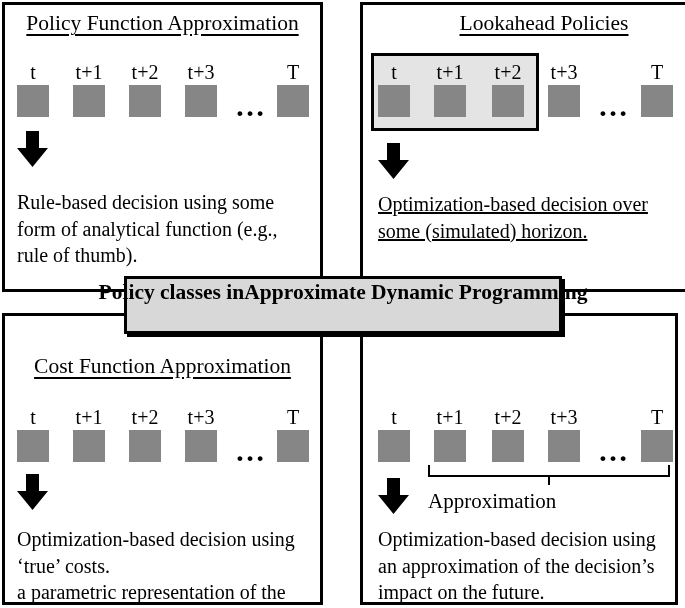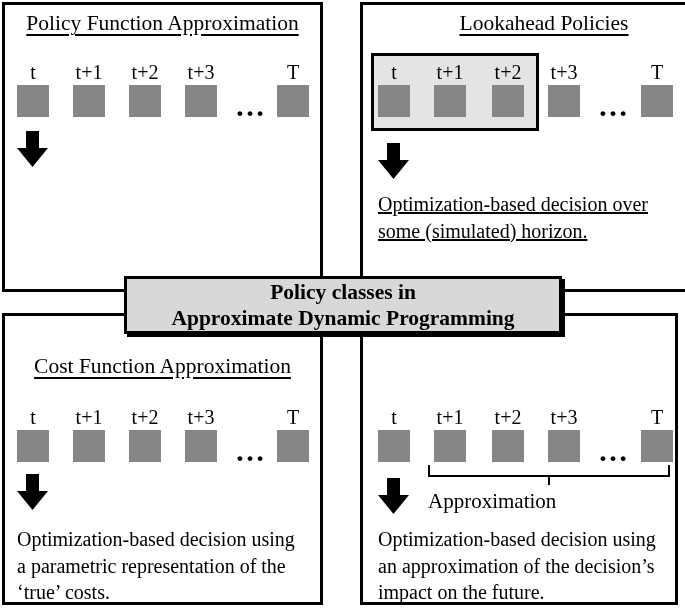--- a/index.html
+++ b/index.html
@@ -71,21 +71,21 @@
   .brace-label{
     position:absolute;left:65px;top:173px;width:242px;
     font-size:21px;white-space:nowrap;
   }
 
   .center-box{
     position:absolute;left:124px;top:276px;width:438px;height:58px;
     background:var(--center-fill,#d8d8d8);border:3px solid var(--line,#000);
     box-shadow:3px 3px 0 var(--line,#000);
     box-sizing:border-box;z-index:5;
-    display:flex;flex-direction:column;justify-content:center;
+    display:flex;flex-direction:row;justify-content:center;
     text-align:center;font-weight:bold;font-size:21.5px;line-height:26px;
   }
   .center-box div{white-space:nowrap;}
 </style>
 </head>
 <body>
 
 <div id="canvas">
 
   <section class="quad tl top left">
@@ -109,20 +109,25 @@
     <div class="dots">…</div>
     <div class="cell c4">
       <span class="tlabel">T</span>
       <div class="square"></div>
     </div>
     <div class="arrow">
       <svg width="31" height="36" viewBox="0 0 31 36">
           <polygon points="9,0 22,0 22,17 31,17 15.5,36 0,17 9,17" fill="#000"></polygon>
         </svg>
     </div>
+    <div class="desc">
+      <div>Rule-based decision using some</div>
+      <div>form of analytical function (e.g.,</div>
+      <div>rule of thumb).</div>
+    </div>
   </section>
 
   <section class="quad tr top right">
     <h2 class="qtitle">Lookahead Policies</h2>
     <div class="highlight"></div>
     <div class="cell c0">
       <span class="tlabel">t</span>
       <div class="square"></div>
     </div>
     <div class="cell c1">
@@ -176,22 +181,22 @@
       <span class="tlabel">T</span>
       <div class="square"></div>
     </div>
     <div class="arrow">
       <svg width="31" height="36" viewBox="0 0 31 36">
           <polygon points="9,0 22,0 22,17 31,17 15.5,36 0,17 9,17" fill="#000"></polygon>
         </svg>
     </div>
     <div class="desc">
       <div>Optimization-based decision using</div>
+      <div>‘true’ costs.</div>
       <div>a parametric representation of the</div>
-      <div>‘true’ costs.</div>
     </div>
   </section>
 
   <section class="quad br bottom right">
     <div class="cell c0">
       <span class="tlabel">t</span>
       <div class="square"></div>
     </div>
     <div class="cell c1">
       <span class="tlabel">t+1</span>

